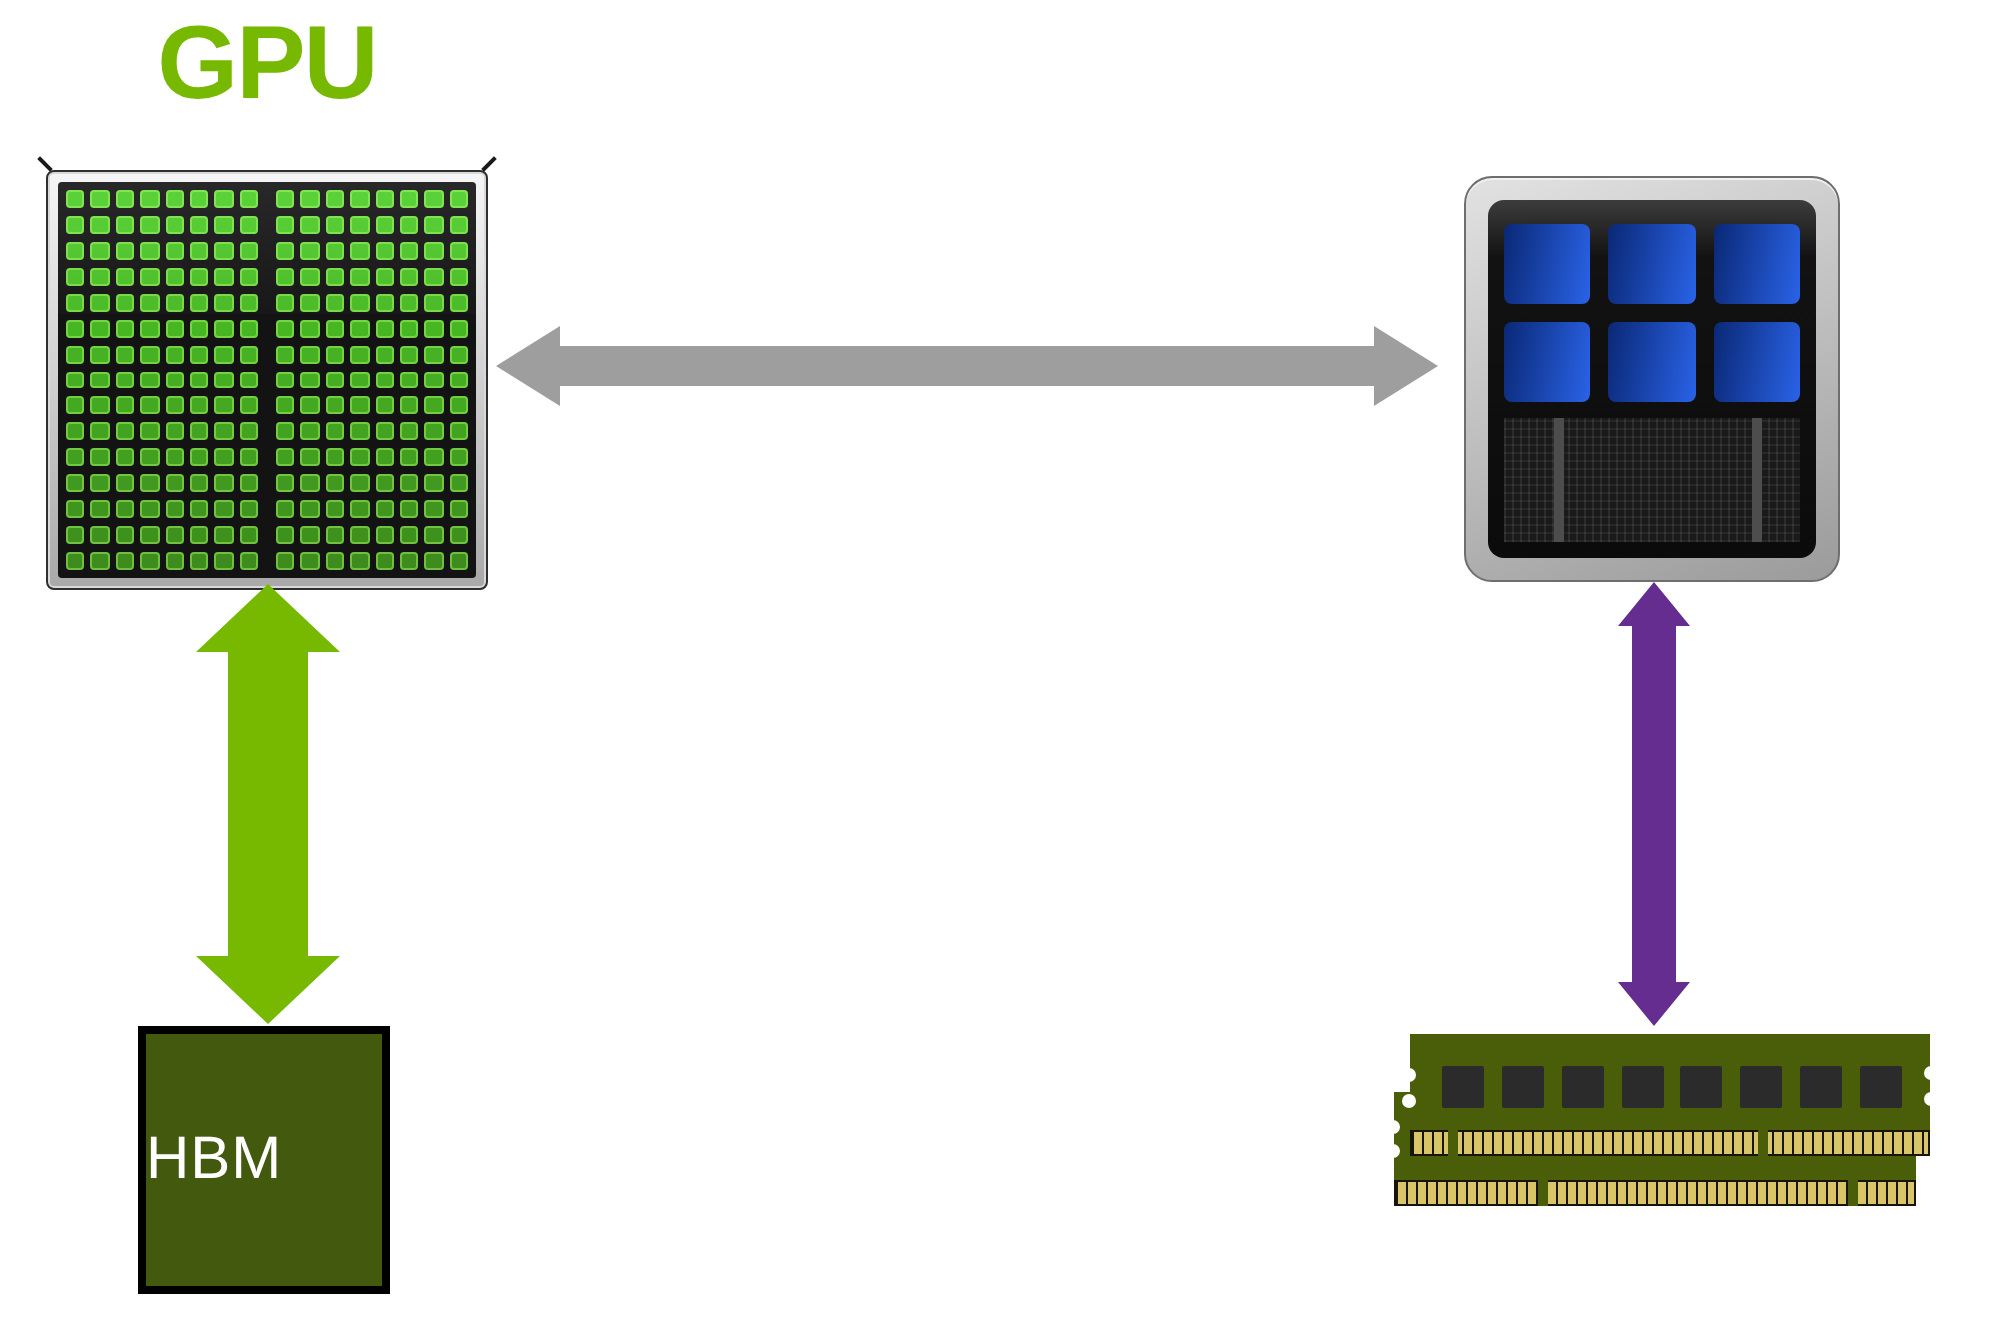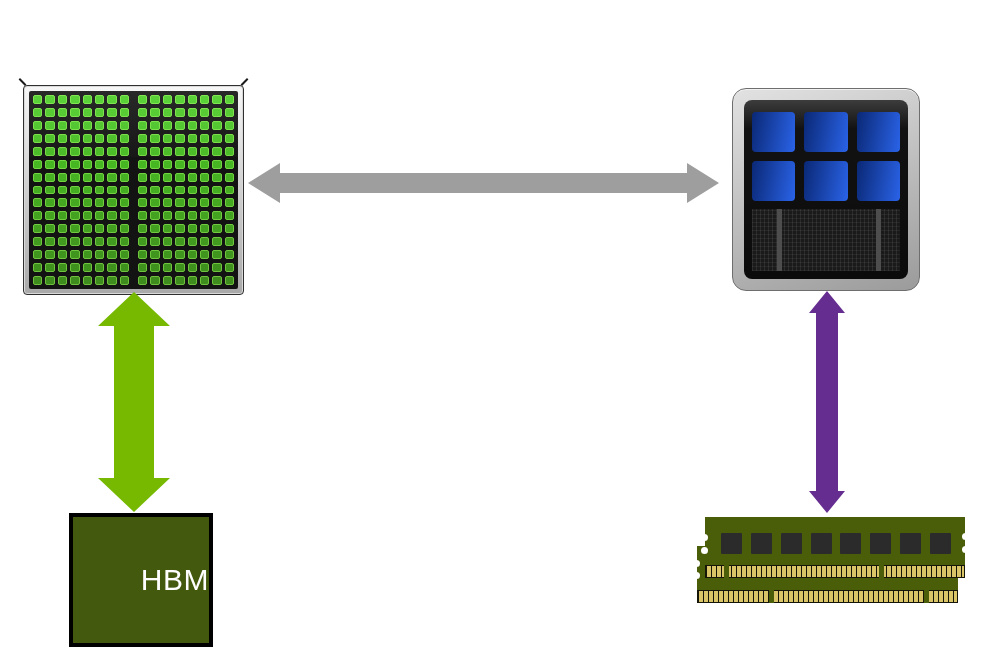--- a/index.html
+++ b/index.html
@@ -38,41 +38,42 @@
     repeating-linear-gradient(0deg,rgba(255,255,255,.06) 0 1px,transparent 1px 4px),#1a1a1a;}
   .cpu-stripe{position:absolute;top:0;bottom:0;width:5px;background:#4d4d4d;}
 
   
   .arrow{position:absolute;}
   .arrow-h{left:246px;top:161px;}
   .arrow-gpu-hbm{left:95px;top:290px;}
   .arrow-cpu-ram{left:807px;top:289px;}
 
   
-  .hbm-box{position:absolute;left:69px;top:513px;width:144px;height:134px;box-sizing:border-box;
-    border:4px solid #000;background:var(--hbm-fill);display:flex;align-items:center;justify-content:flex-end;}
+  .hbm-box{position:absolute;left:69px;top:513px;width:126px;height:134px;box-sizing:border-box;
+    border:4px solid #000;background:var(--hbm-fill);display:flex;align-items:center;justify-content:flex-start;}
   .hbm-text{color:#ffffff;font-size:30px;font-weight:400;letter-spacing:.5px;}
 
   
   .dimm{position:absolute;background:var(--dimm-pcb);}
   .dimm-back{left:697px;top:546px;width:261px;height:57px;z-index:1;}
   .dimm-front{left:705px;top:517px;width:260px;height:61px;z-index:2;}
   .pin-strip{position:absolute;left:0;right:0;bottom:0;height:13px;box-sizing:border-box;
     border:1px solid #15150a;
     background:repeating-linear-gradient(90deg,#15150a 0 1px,var(--pin-gold) 1px 5px);}
   .pin-gap{position:absolute;top:-1px;bottom:-1px;width:5px;background:var(--dimm-pcb);}
   .dimm-chips{position:absolute;left:16px;right:14px;top:16px;display:flex;justify-content:space-between;}
   .dimm-chip{width:21px;height:21px;background:#2b2b2b;border-radius:1px;}
   .notch{position:absolute;width:7px;height:7px;background:#ffffff;border-radius:50%;z-index:3;}
 </style>
 </head>
 <body>
 
 <div class="canvas">
 
+  <div class="big-label gpu-label">GPU</div>
 
   <div class="gpu-chip">
     <div class="tick tick-tl"></div>
     <div class="tick tick-tr"></div>
     <div class="gpu-inner">
       <div class="gpu-block" id="gpu-block-left" style="grid-template-columns: repeat(8, 1fr); grid-template-rows: repeat(15, 1fr);">
           <div class="gpu-cell" style="background: rgb(76, 205, 39); border-color: rgb(118, 228, 67);"></div>
           <div class="gpu-cell" style="background: rgb(76, 205, 39); border-color: rgb(118, 228, 67);"></div>
           <div class="gpu-cell" style="background: rgb(76, 205, 39); border-color: rgb(118, 228, 67);"></div>
           <div class="gpu-cell" style="background: rgb(76, 205, 39); border-color: rgb(118, 228, 67);"></div>

